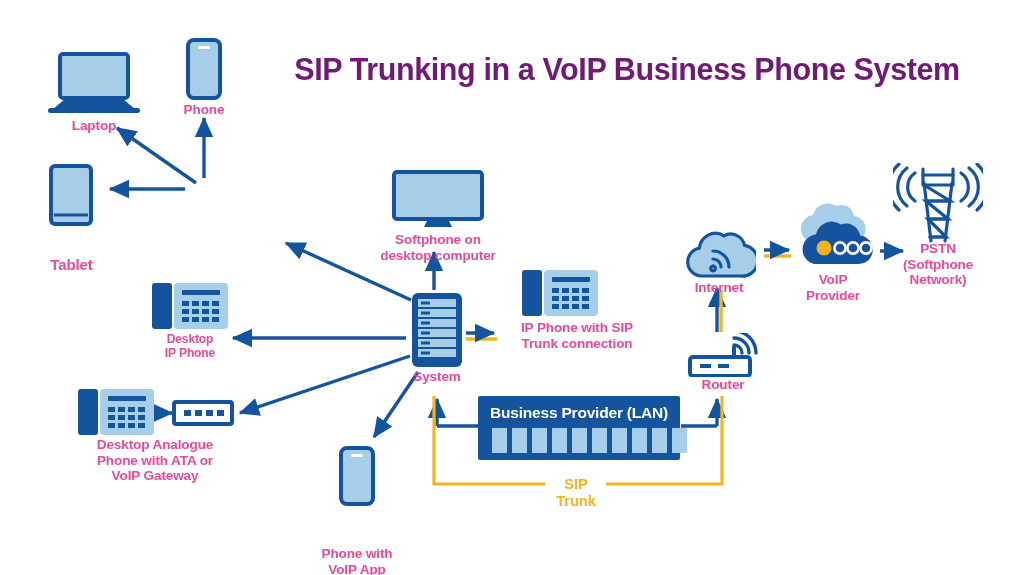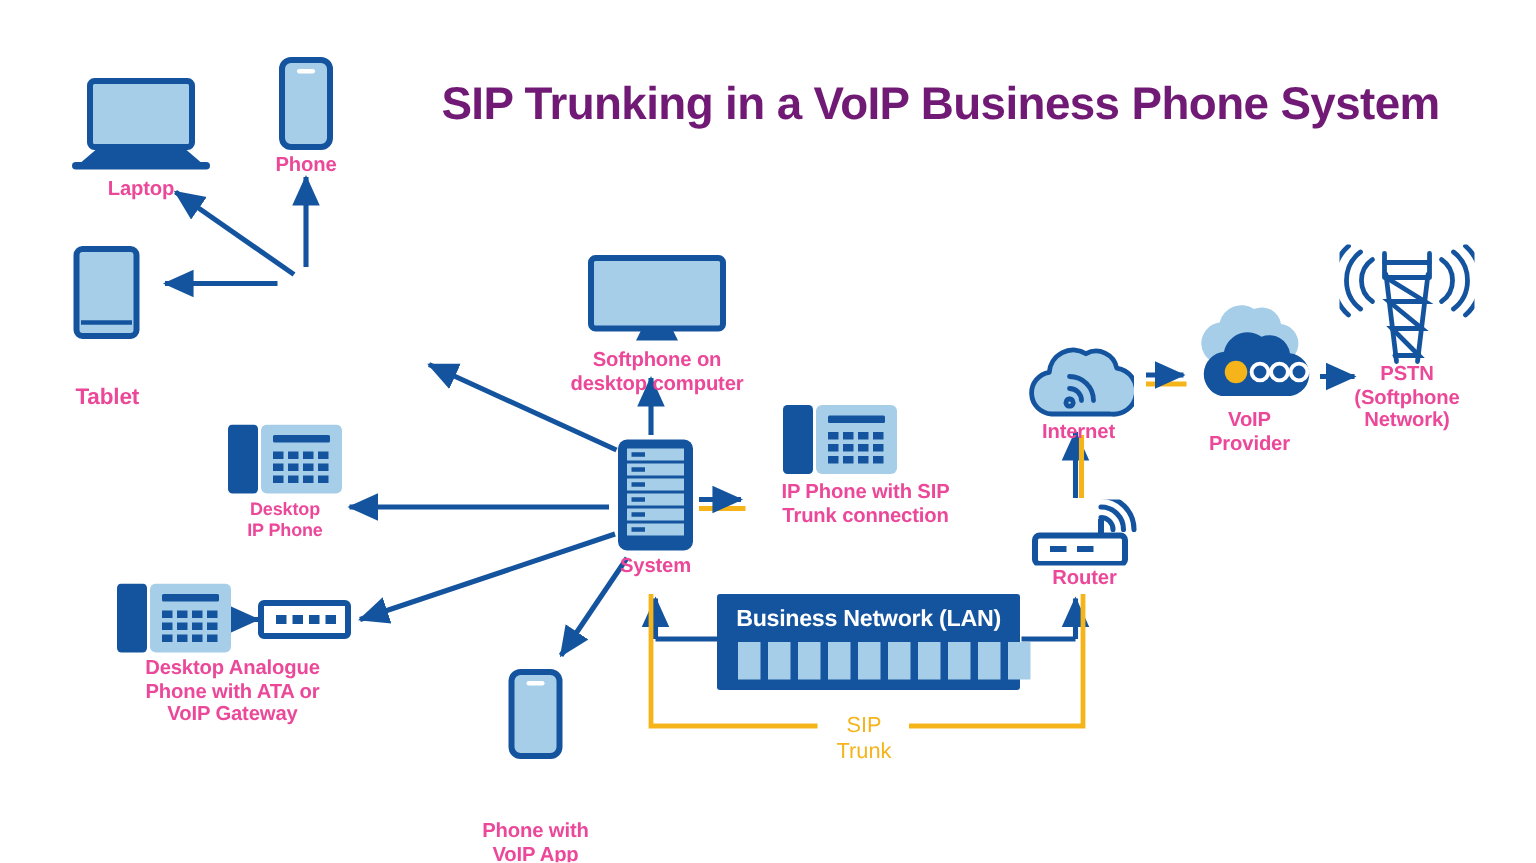--- a/index.html
+++ b/index.html
@@ -76,21 +76,21 @@
     gap: 5px;
   }
   .lan-port {
     width: 15px;
     height: 25px;
     background: #a6cee8;
   }
   .sip-trunk-label {
     position: absolute;
     color: #f5b51a;
-    font-weight: normal;
+    font-weight: bold;
     font-size: 14.5px;
     text-align: center;
     line-height: 1.15;
     white-space: pre-line;
   }
 </style>
 </head>
 <body>
 
 <div id="stage">
@@ -324,21 +324,21 @@
       <svg width="38" height="60" viewBox="0 0 38 60">
         <rect x="3" y="2" width="32" height="56" rx="6" fill="#a6cee8" stroke="#14549f" stroke-width="4"></rect>
         <rect x="13" y="8" width="12" height="3" rx="1.5" fill="#ffffff"></rect>
       </svg>
     </div>
     <div class="label" style="left:-37px; top:60px; width:112px; font-size:13.5px;margin-top:40px;">Phone with
 VoIP App</div>
   </div>
 
   <div class="lan-box" style="left:478px; top:396px; width:202px; height:64px;">
-    <div class="lan-title">Business Network (LAN)</div>
+    <div class="lan-title">Business Provider (LAN)</div>
     <div class="lan-ports">
       <div class="lan-port"></div>
       <div class="lan-port"></div>
       <div class="lan-port"></div>
       <div class="lan-port"></div>
       <div class="lan-port"></div>
       <div class="lan-port"></div>
       <div class="lan-port"></div>
       <div class="lan-port"></div>
       <div class="lan-port"></div>

